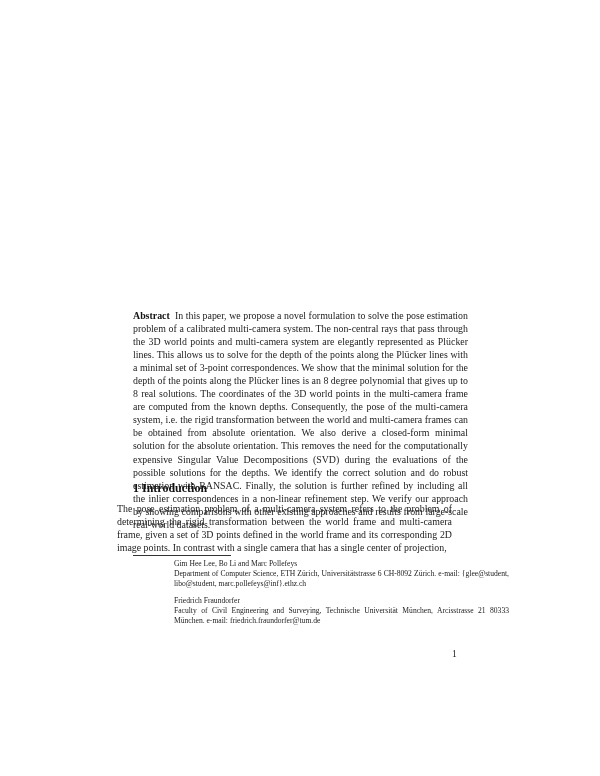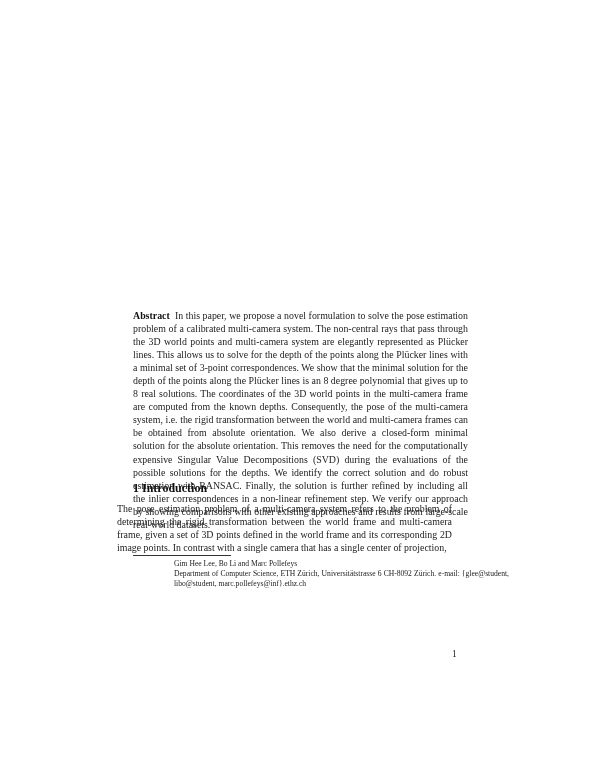--- a/index.html
+++ b/index.html
@@ -29,15 +29,19 @@
 
   <div class="section">1  Introduction</div>
   <div class="intro">The pose estimation problem of a multi-camera system refers to the problem of determining the rigid transformation between the world frame and multi-camera frame, given a set of 3D points defined in the world frame and its corresponding 2D image points. In contrast with a single camera that has a single center of projection,</div>
 
   <div class="rule"></div>
 
   <div class="foot foot1">
     <div>Gim Hee Lee, Bo Li and Marc Pollefeys</div>
     <div>Department of Computer Science, ETH Zürich, Universitätstrasse 6 CH-8092 Zürich. e-mail: {glee@student, libo@student, marc.pollefeys@inf}.ethz.ch</div>
   </div>
+  <div class="foot foot2">
+    <div>Friedrich Fraundorfer</div>
+    <div>Faculty of Civil Engineering and Surveying, Technische Universität München, Arcisstrasse 21 80333 München. e-mail: friedrich.fraundorfer@tum.de</div>
+  </div>
 
   <div class="pagenum">1</div>
 </div>
 
 </body></html>

